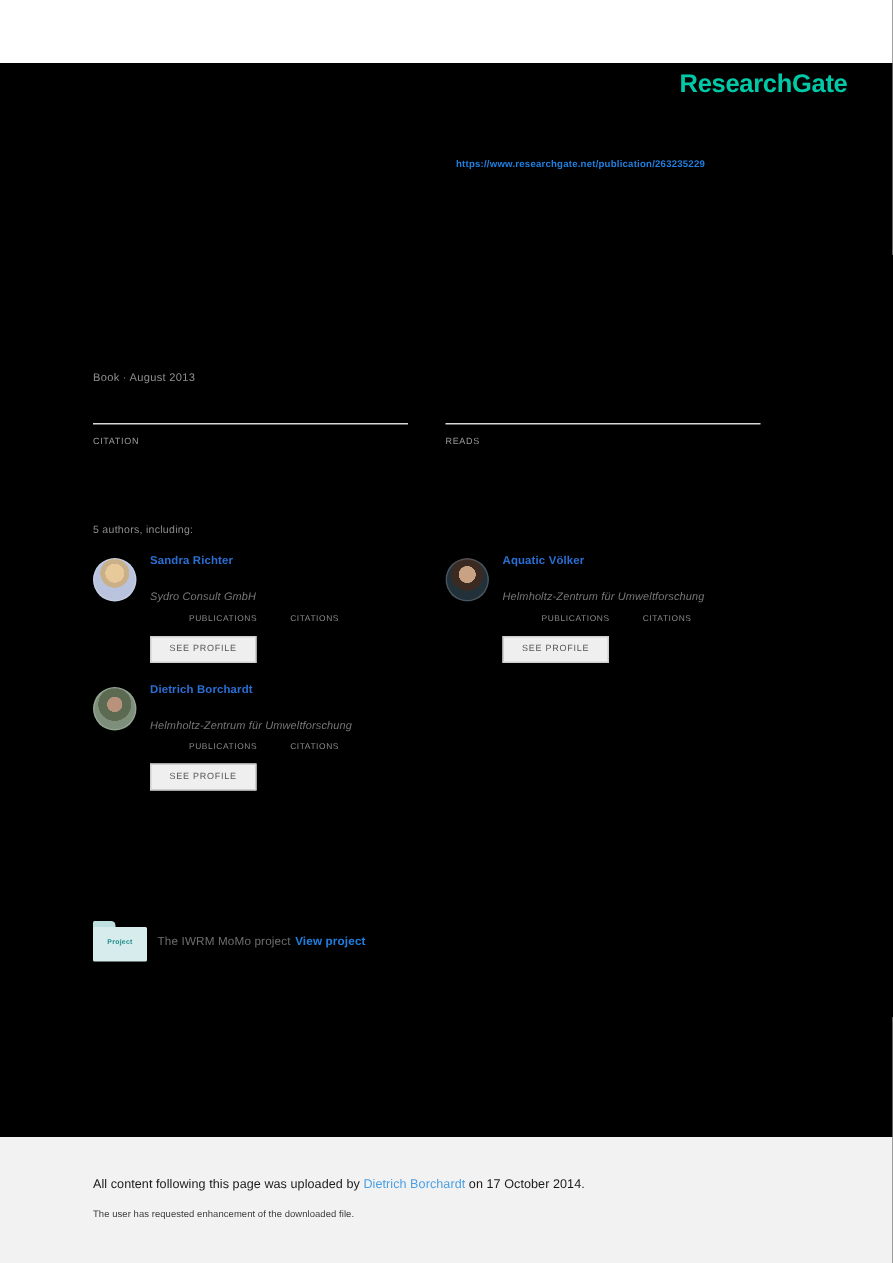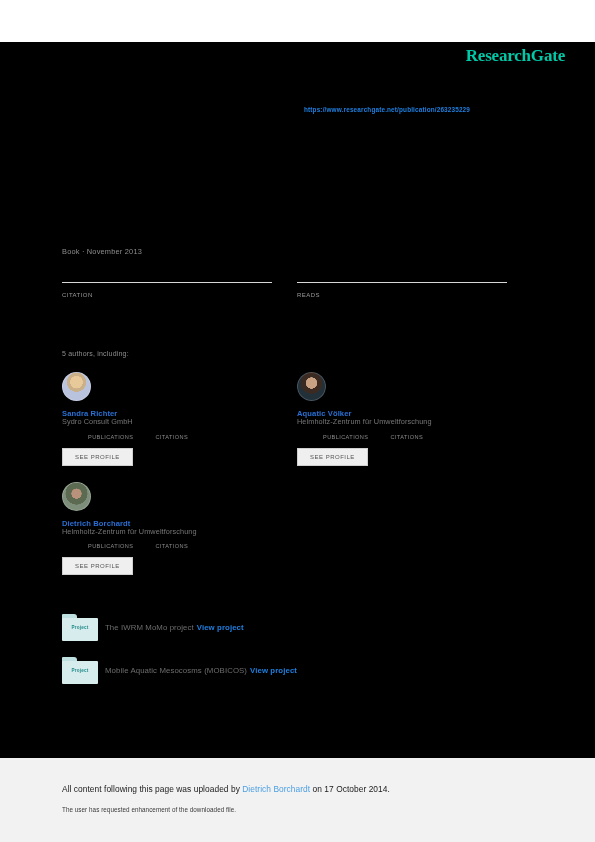--- a/index.html
+++ b/index.html
@@ -26,21 +26,21 @@
     position: relative;
     height: 716px;
     background: #000000;
   }
 
   .rg-logo {
     position: absolute;
     top: 4px;
     right: 30px;
     color: #00c9a7;
-    font-family: Liberation Serif, serif;
+    font-family: Liberation Sans, sans-serif;
     font-weight: bold;
     font-size: 17px;
     letter-spacing: -0.2px;
   }
 
   .source-url {
     position: absolute;
     top: 64px;
     left: 304px;
     color: #1f7fe0;
@@ -101,21 +101,20 @@
   }
   .author-row {
     display: flex;
     gap: 25px;
     margin-bottom: 14px;
   }
   .author {
     width: 210px;
     display: flex;
     gap: 9px;
-    flex-direction: column;
   }
   .avatar {
     width: 29px;
     height: 29px;
     border-radius: 50%;
     flex: 0 0 29px;
     margin-top: 2px;
     overflow: hidden;
     position: relative;
   }
@@ -132,25 +131,26 @@
 
   .author-info { flex: 1 1 auto; min-width: 0; }
   .author-name {
     color: #2a6fd4;
     font-size: 7.6px;
     font-weight: bold;
     letter-spacing: 0.1px;
     line-height: 1.1;
   }
   .author-affil {
-    margin-top: 0;
+    margin-top: 16px;
     color: #777777;
     font-size: 7.3px;
     letter-spacing: 0.1px;
     line-height: 1.15;
+    font-style: italic;
   }
   .metrics {
     margin-top: 7px;
     margin-left: 26px;
     display: flex;
     gap: 22px;
   }
   .metric-label {
     color: #8a8a8a;
     font-size: 5.6px;
@@ -263,21 +263,21 @@
 <body>
 
 <div class="top-band"></div>
 
 <div class="dark-body">
 
   <div class="rg-logo">ResearchGate</div>
 
   <a class="source-url">https://www.researchgate.net/publication/263235229</a>
 
-  <div class="pubtype-line">Book · November 2013</div>
+  <div class="pubtype-line">Book · August 2013</div>
 
   <div class="stats">
     <div class="stat-col">
       <div class="stat-rule"></div>
       <div class="stat-label">CITATION</div>
     </div>
     <div class="stat-col">
       <div class="stat-rule"></div>
       <div class="stat-label">READS</div>
     </div>
@@ -345,30 +345,20 @@
       <div class="folder">
         <div class="tab"></div>
         <div class="body"></div>
         <div class="lbl">Project</div>
       </div>
       <div class="project-text">
         <span>The IWRM MoMo project</span><a class="view-project">View project</a>
       </div>
     </div>
 
-    <div class="project-row">
-      <div class="folder">
-        <div class="tab"></div>
-        <div class="body"></div>
-        <div class="lbl">Project</div>
-      </div>
-      <div class="project-text">
-        <span>Mobile Aquatic Mesocosms (MOBICOS)</span><a class="view-project">View project</a>
-      </div>
-    </div>
 
   </div>
 
 </div>
 
 <div class="footer">
   <div class="footer-line1">
     <span>All content following this page was uploaded by </span><a class="footer-link">Dietrich Borchardt</a><span> on 17 October 2014.</span>
   </div>
   <div class="footer-line2">The user has requested enhancement of the downloaded file.</div>

